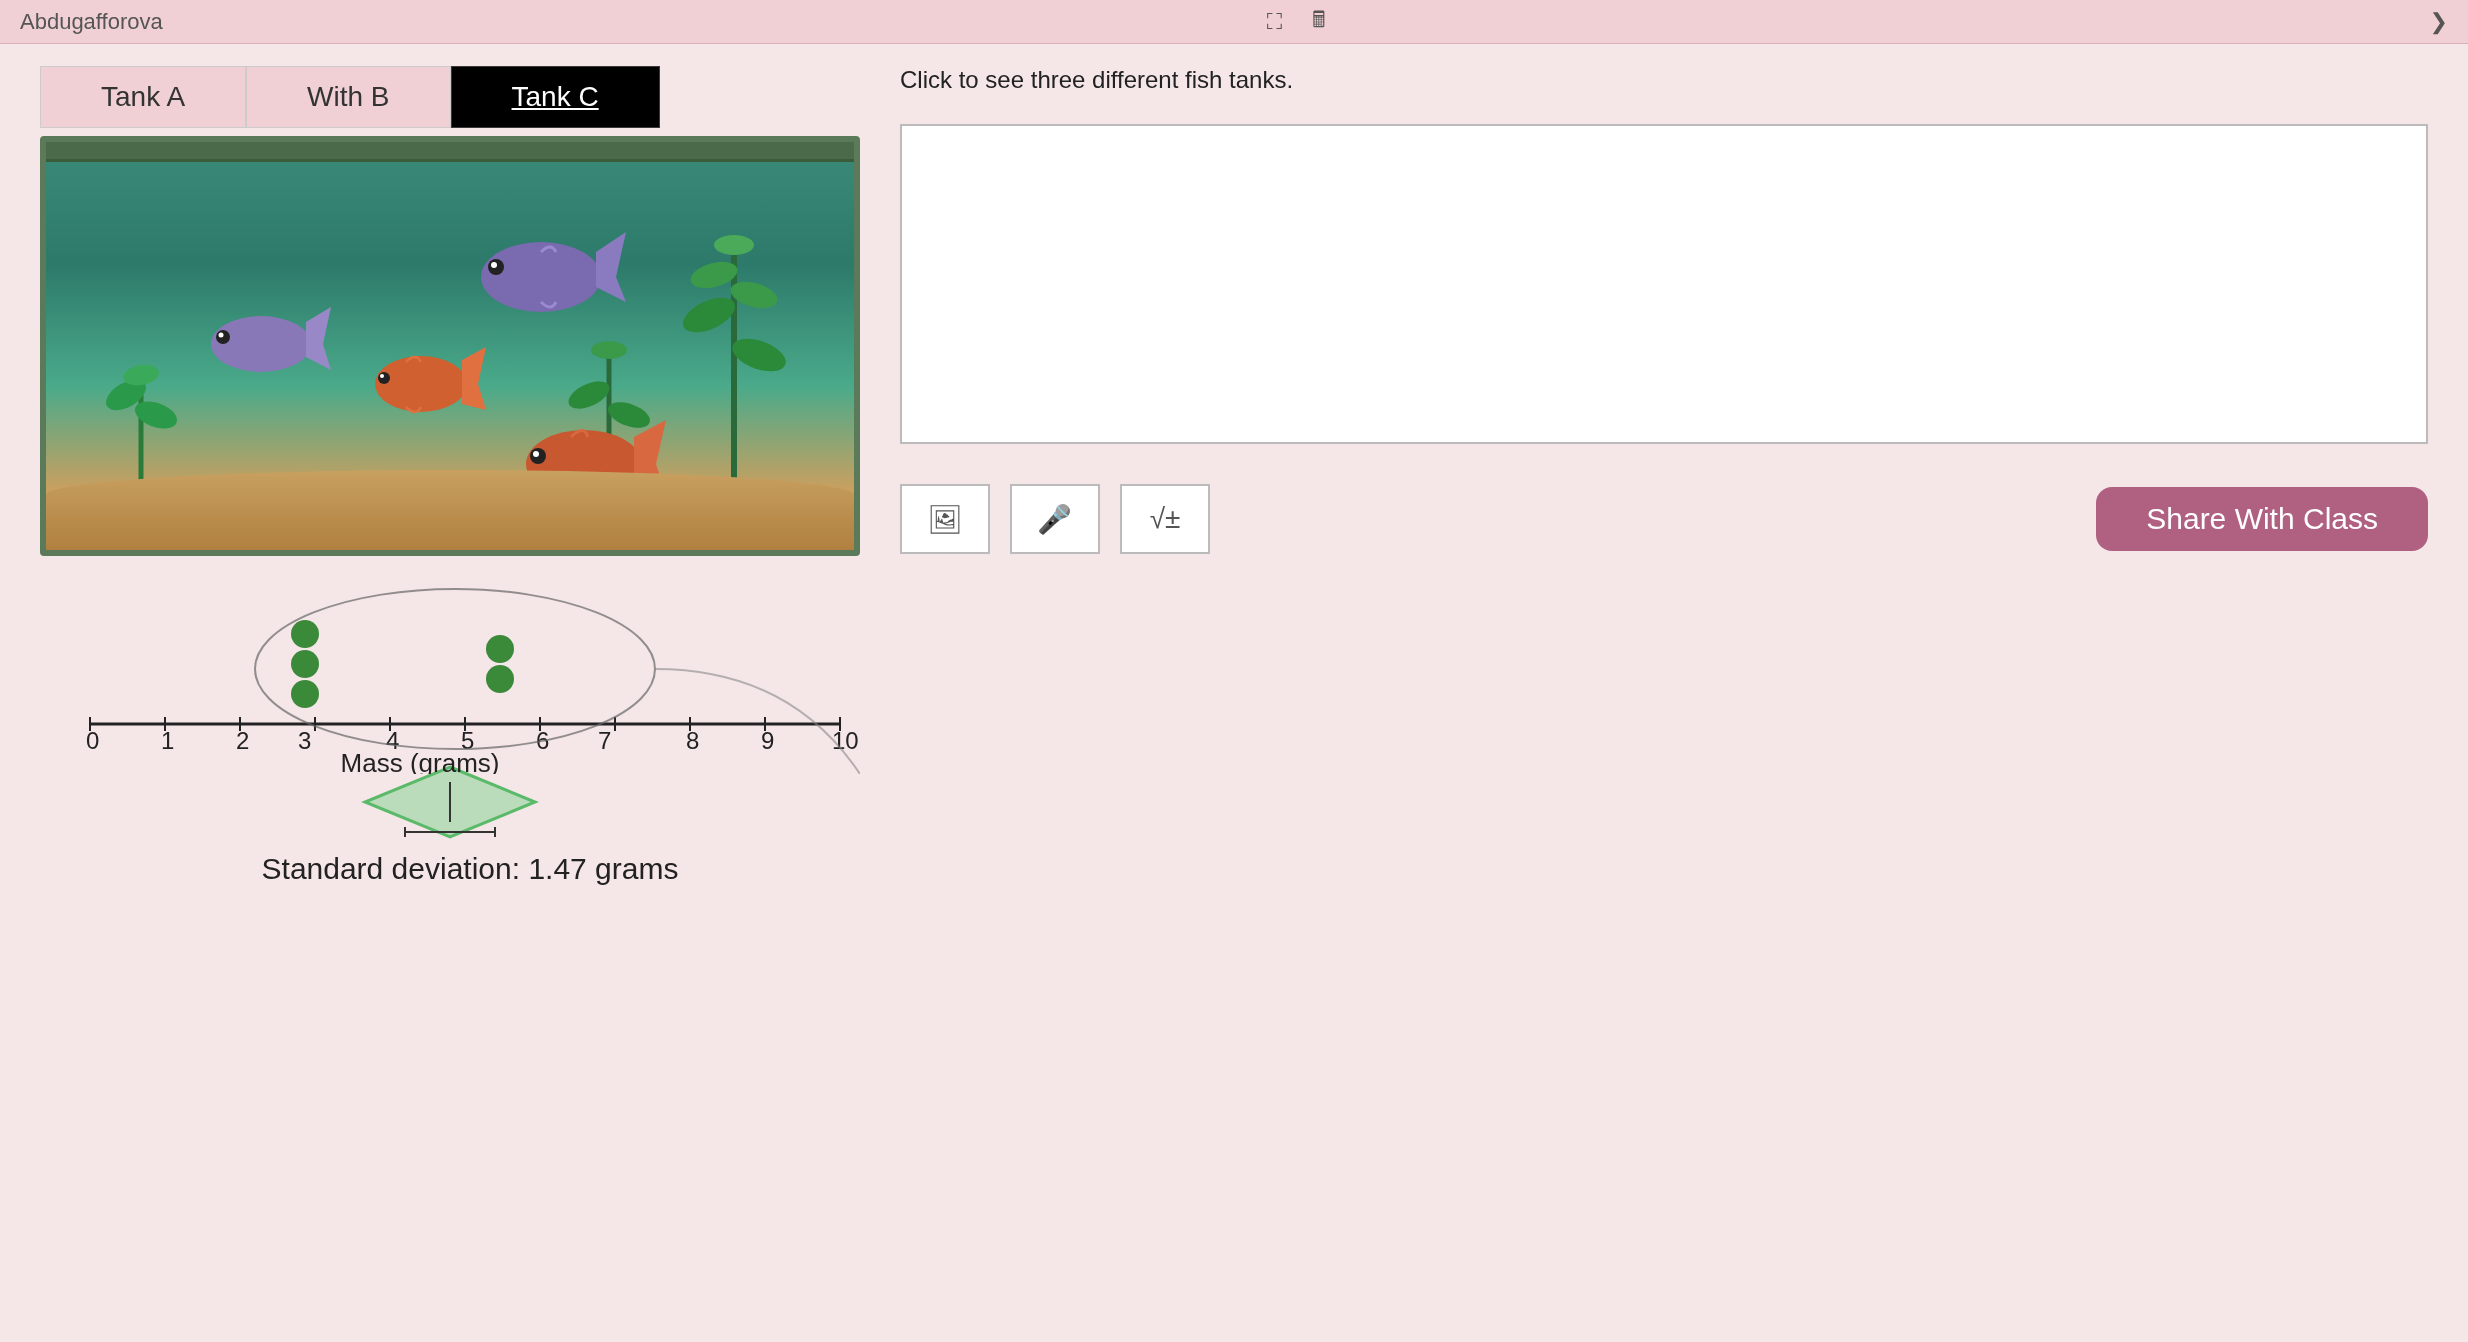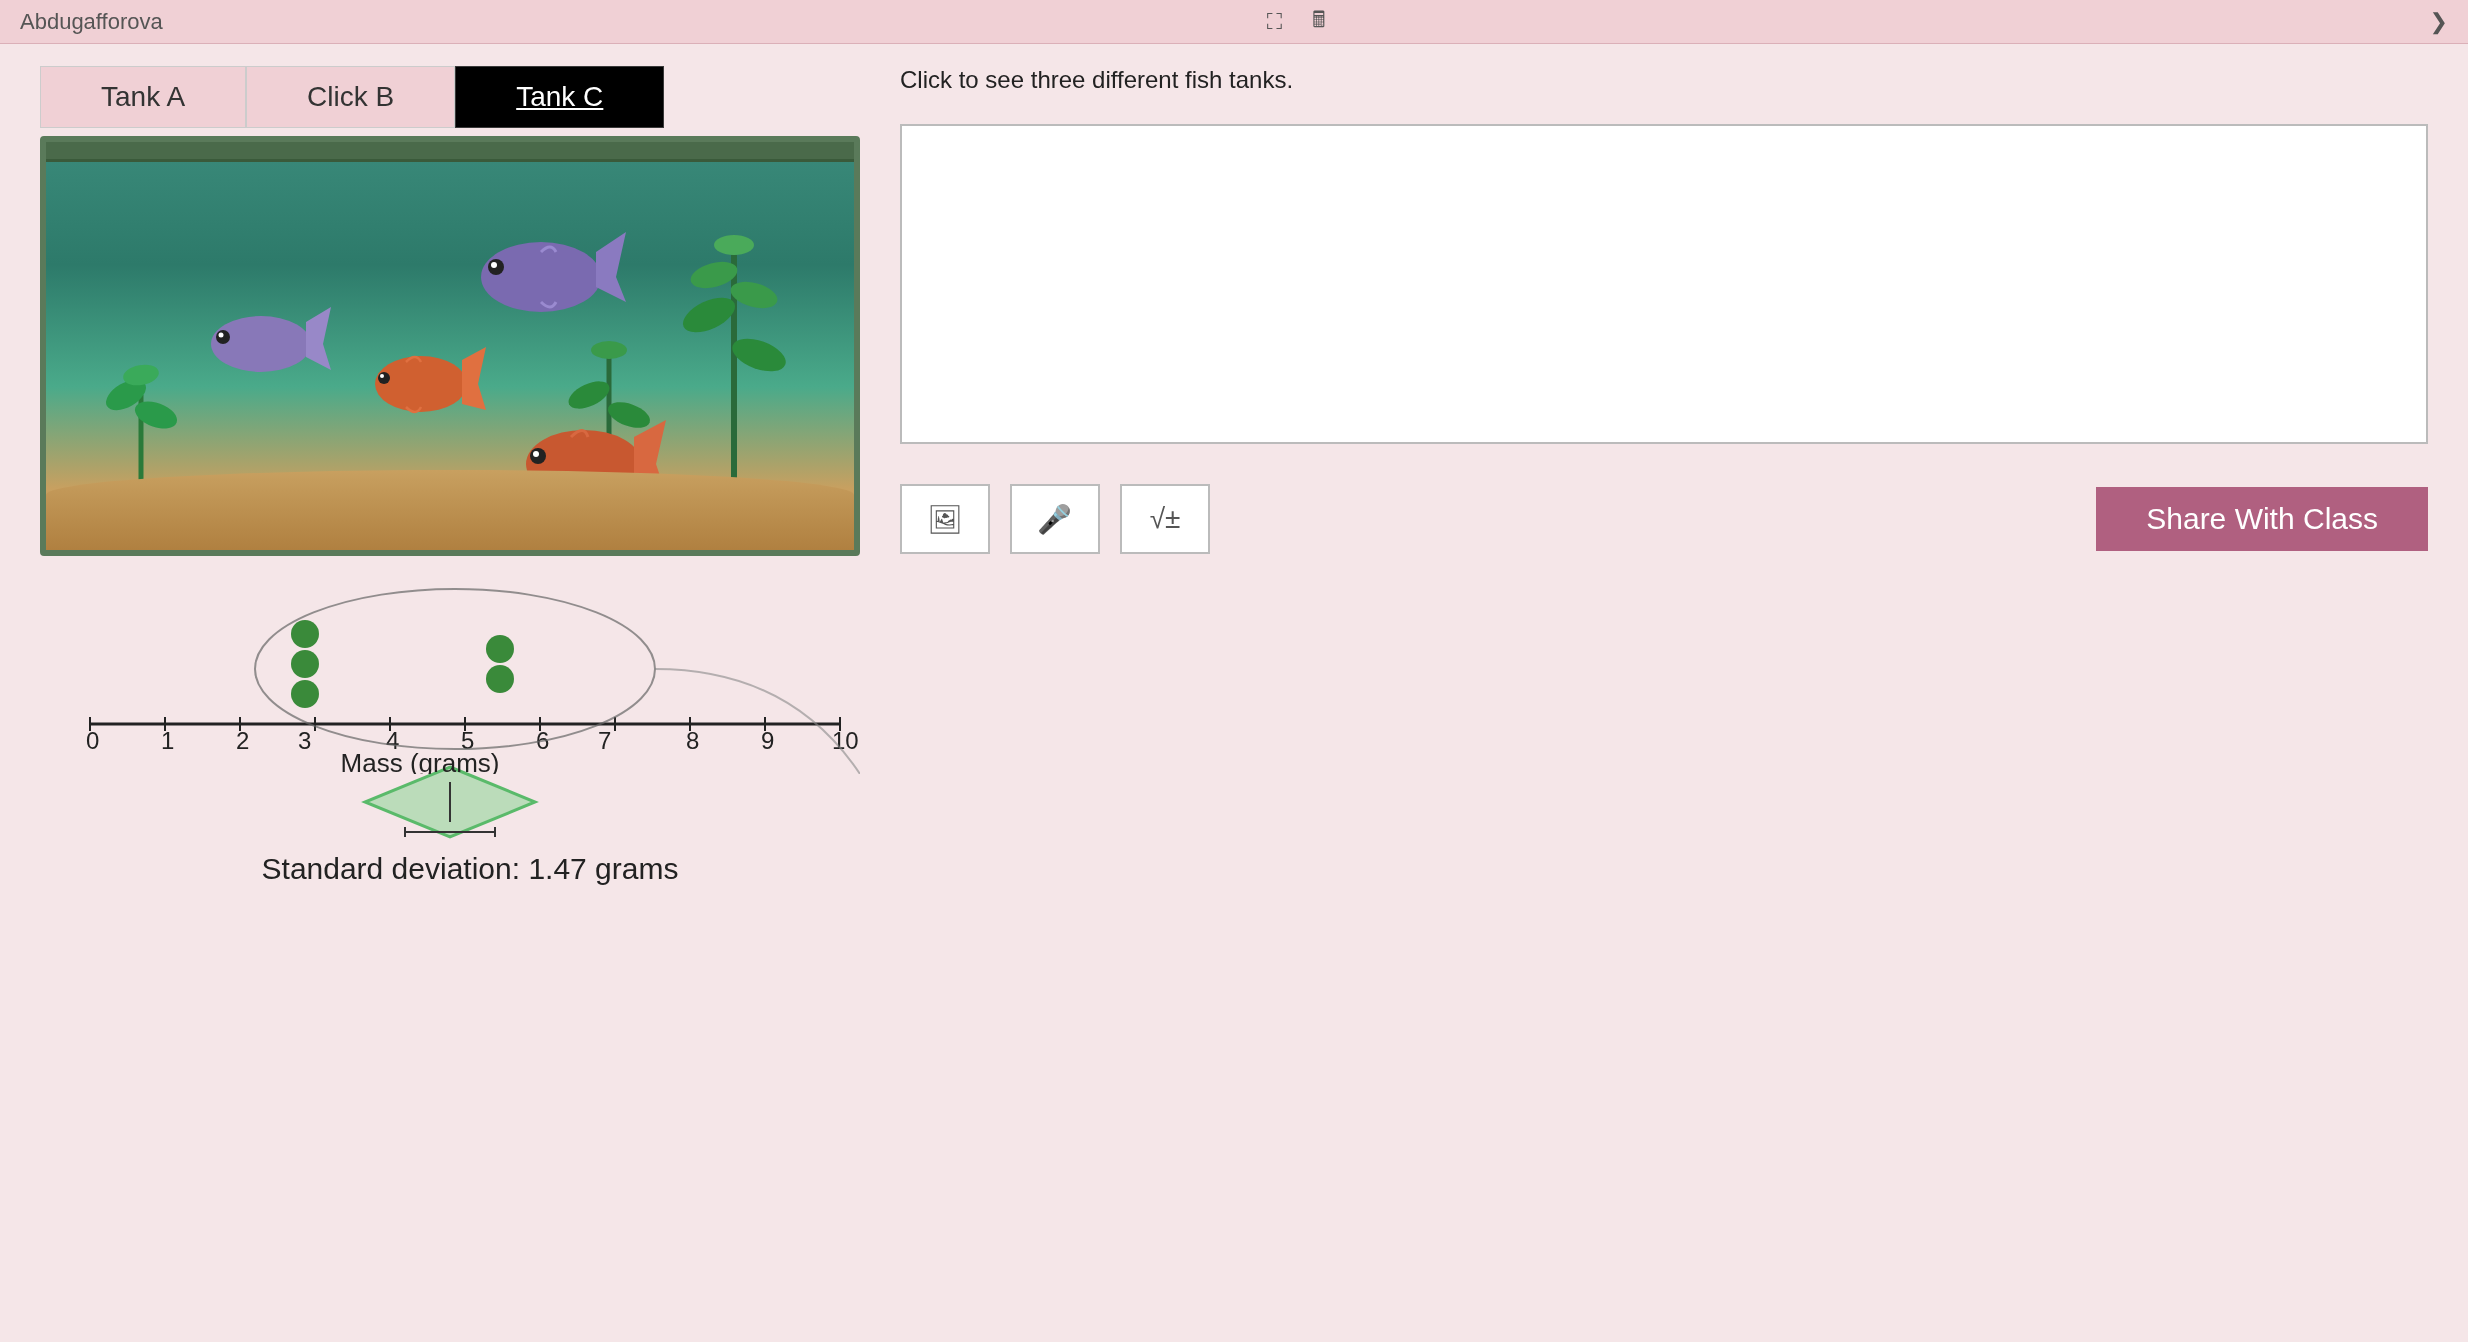--- a/index.html
+++ b/index.html
@@ -193,21 +193,21 @@
     }
 
     .share-btn {
       margin-left: auto;
       padding: 15px 50px;
       background: #b06080;
       color: #fff;
       font-size: 30px;
       border: none;
       cursor: pointer;
-      border-radius: 0;
+      border-radius: 16px;
     }
 
     
     .dot-green {
       fill: #3a8a3a;
     }
 
     
     .lasso-ellipse {
       fill: none;
@@ -227,21 +227,21 @@
   </div>
   <span style="font-size:22px;color:#555;">❯</span>
 </div>
 
 <div class="main-content">
 
   <div class="left-panel">
 
     <div class="tabs">
       <div class="tab">Tank A</div>
-      <div class="tab">Click B</div>
+      <div class="tab">With B</div>
       <div class="tab active">Tank C</div>
     </div>
 
     <div class="fish-tank-container">
       <div class="tank-top"></div>
 
       <svg style="position:absolute;bottom:55px;left:55px;" width="80" height="180">
 
         <line x1="40" y1="180" x2="40" y2="80" stroke="#2a7a3a" stroke-width="5"></line>
         <ellipse cx="25" cy="80" rx="22" ry="12" fill="#2a9a4a" transform="rotate(-30,25,80)"></ellipse>

